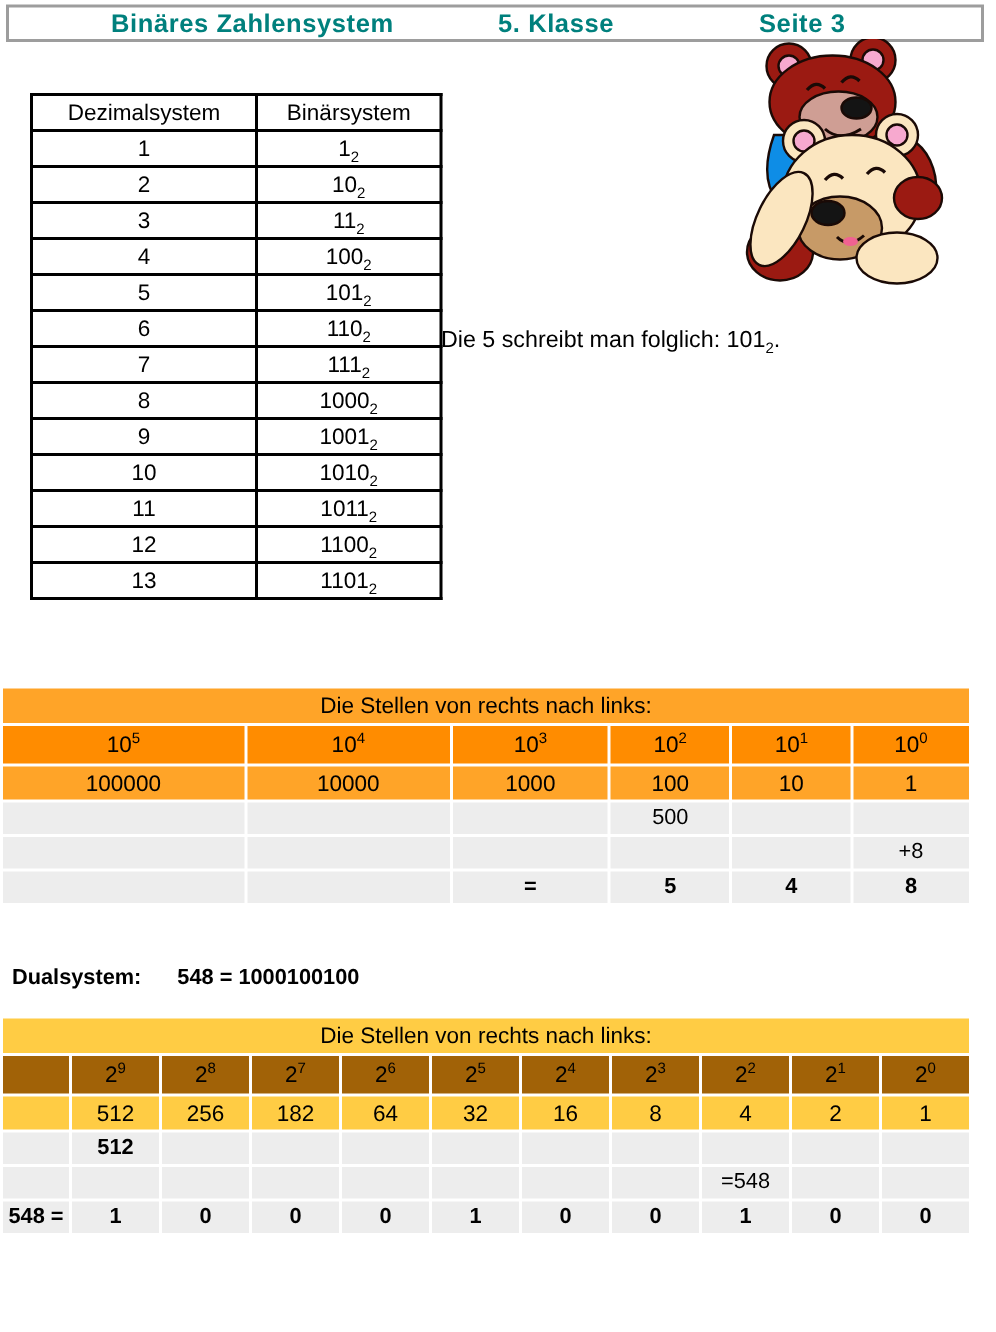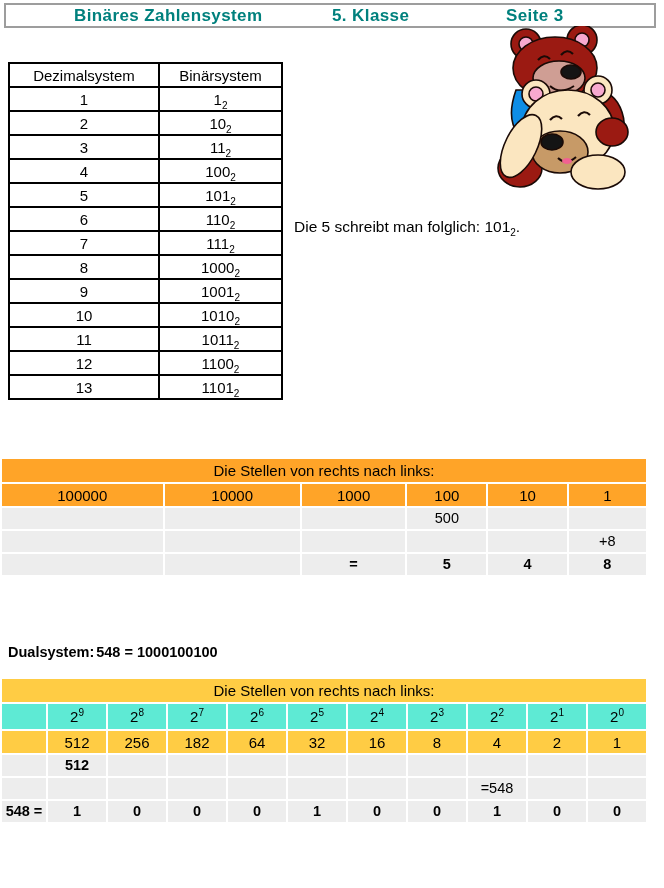--- a/index.html
+++ b/index.html
@@ -7,49 +7,49 @@
         font-family:"Liberation Sans",sans-serif;color:#000;}
 
   
   .header-box{position:absolute;left:4px;top:3px;width:652px;height:25px;
               border:2px solid #9d9d9d;background:#fff;box-sizing:border-box;padding-left:32px;}
   .header-box .t{position:absolute;top:1px;font-size:17px;font-weight:bold;
                  color:#00807d;letter-spacing:.4px;white-space:nowrap;}
   .t1{left:68px}.t2{left:326px}.t3{left:500px}
 
   
-  .conv{position:absolute;left:8px;top:62px;border-collapse:collapse;
+  .conv{position:absolute;left:20px;top:62px;border-collapse:collapse;
         font-size:15px;text-align:center;table-layout:fixed;}
   .conv td{border:2px solid #000;height:22px;padding:0 6px;line-height:1;}
   .conv sub{font-size:10px;line-height:0;}
 
   
   .bears{position:absolute;left:494px;top:26px;}
 
   
   .note{position:absolute;left:294px;top:218px;font-size:15.5px;white-space:nowrap;}
   .note sub{font-size:10px;}
 
   .h1,.h2{position:absolute;left:8px;font-size:14.5px;font-weight:bold;white-space:nowrap;}
   .h1{top:421px}.h2{top:644px}
-  .h2 .hv{margin-left:2px;}
+  .h2 .hv{margin-left:24px;}
 
   
   .place{position:absolute;left:0;width:648px;border-collapse:separate;
          border-spacing:2px;text-align:center;font-size:15px;table-layout:fixed;}
   .place td{padding:0;overflow:hidden;line-height:1;vertical-align:middle;}
   .dec{top:457px}.bin{top:677px}
   .cap{height:23px;}
   .pow{height:25px;}
   .val{height:22px;}
   .gray{background:#ededed;height:21px;font-size:14.5px;}
   .dec .cap,.dec .val{background:#ffa428;}
   .dec .pow{background:#ff8c00;}
   .bin .cap,.bin .val{background:#ffcc44;}
-  .bin .pow{background:#5eead4;}
+  .bin .pow{background:#a16207;}
   .place sup{font-size:10px;line-height:0;}
   .bold{font-weight:bold;}
 </style>
 </head>
 <body>
 
 <div class="page">
 
   <div class="header-box">
     <span class="t t1">Binäres Zahlensystem</span>
@@ -170,20 +170,28 @@
         <col style="width:103px">
       <col style="width:79px">
         <col style="width:78px">
         <col style="width:77px">
     </colgroup>
     <tbody id="dec-body">
         <tr>
           <td class="cap" colspan="6">Die Stellen von rechts nach links:</td>
         </tr>
         <tr>
+          <td class="pow">10<sup>5</sup></td>
+          <td class="pow">10<sup>4</sup></td>
+          <td class="pow">10<sup>3</sup></td>
+          <td class="pow">10<sup>2</sup></td>
+          <td class="pow">10<sup>1</sup></td>
+          <td class="pow">10<sup>0</sup></td>
+        </tr>
+        <tr>
           <td class="val">100000</td>
           <td class="val">10000</td>
           <td class="val">1000</td>
           <td class="val">100</td>
           <td class="val">10</td>
           <td class="val">1</td>
         </tr>
         <tr>
           <td class="gray"></td>
           <td class="gray"></td>

